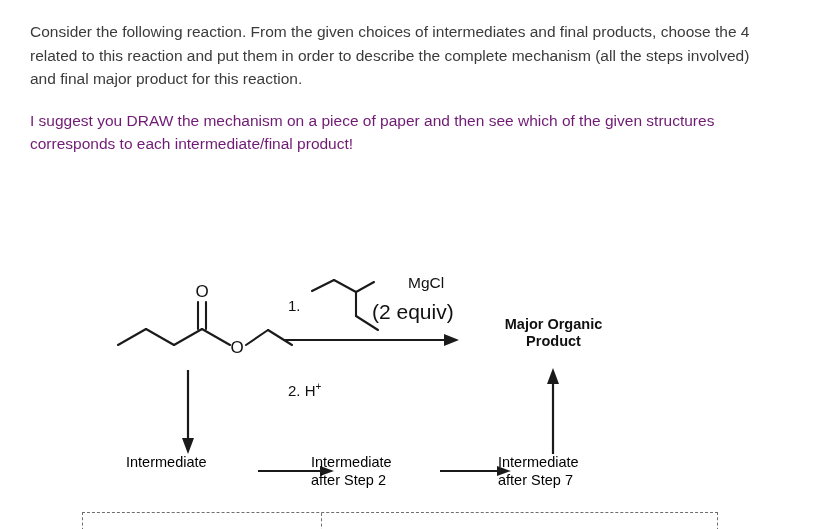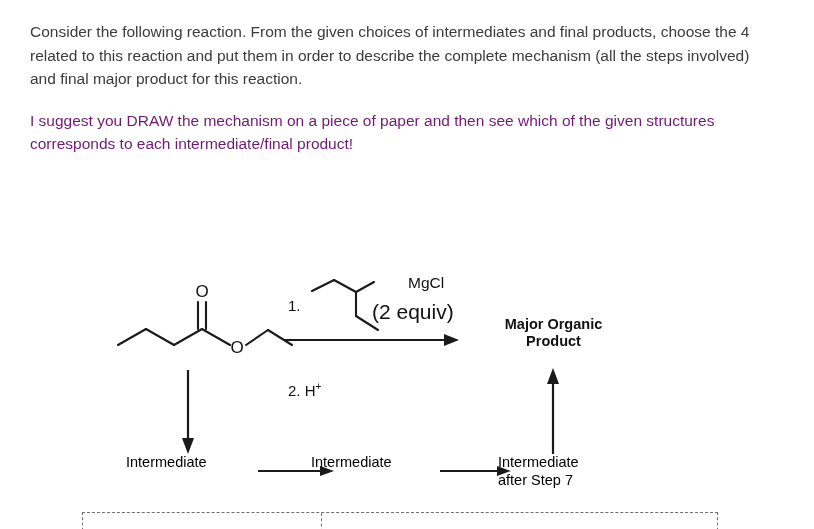--- a/index.html
+++ b/index.html
@@ -175,20 +175,21 @@
     <div>Major Organic</div>
     <div>Product</div>
   </div>
 
   <div class="lbl lbl-inter" style="left:126px; top:196px; width:125px;">
     <div>Intermediate</div>
   </div>
 
   <div class="lbl lbl-inter" style="left:311px; top:196px; width:125px;">
     <div>Intermediate</div>
+    <div>after Step 2</div>
   </div>
 
   <div class="lbl lbl-inter" style="left:498px; top:196px; width:125px;">
     <div>Intermediate</div>
     <div>after Step 7</div>
   </div>
 </div>
 
 <div class="dashed-panel">
   <div class="dashed-divider"></div>

